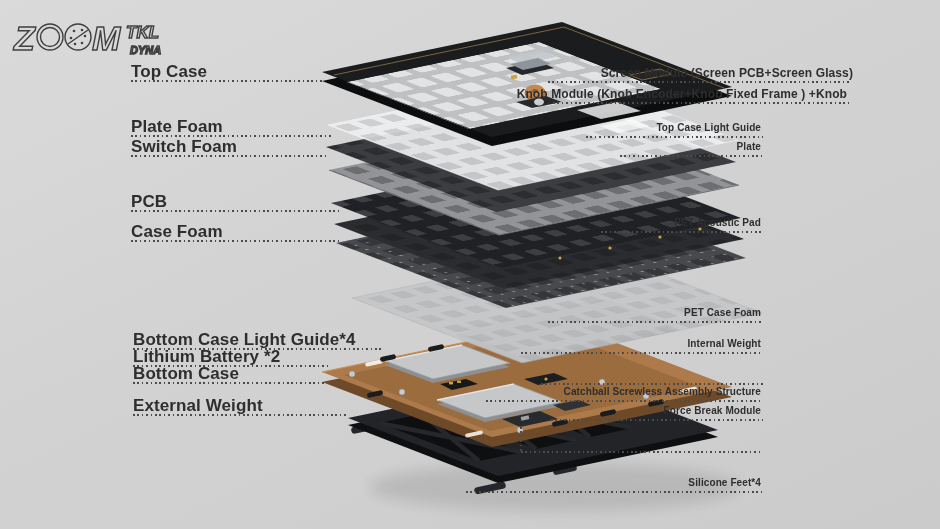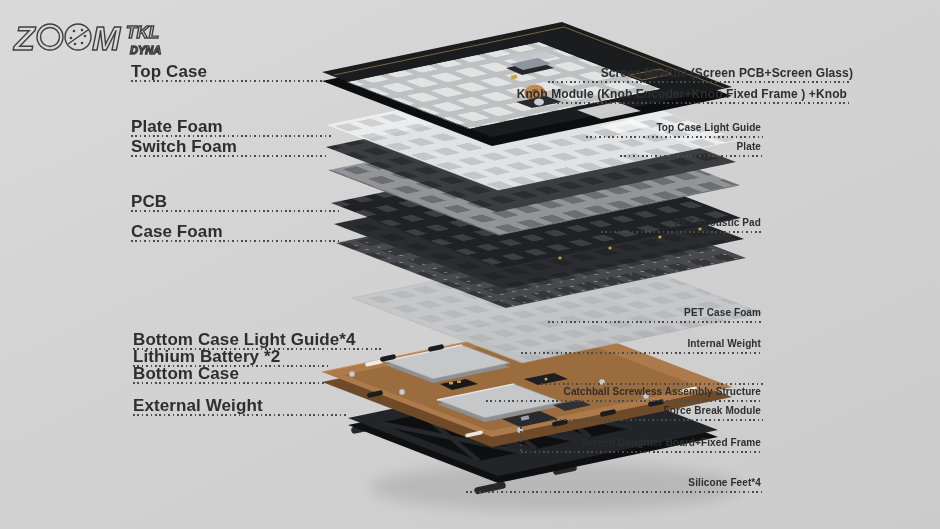--- a/index.html
+++ b/index.html
@@ -299,20 +299,19 @@
   <div class="lead" style="right:177px;top:352px;width:242px"></div>
 
   <div class="lead" style="right:177px;top:383px;width:222px"></div>
 
   <div class="lab right" style="right:179px;top:384px"><span>Catchball Screwless Assembly Structure</span></div>
   <div class="lead" style="right:177px;top:400px;width:277px"></div>
 
   <div class="lab right" style="right:179px;top:403px"><span>Force Break Module</span></div>
   <div class="lead" style="right:177px;top:419px;width:212px"></div>
 
-  <div class="lab right" style="right:179px;top:435px"><span>Screen Daughter Board+Fixed Frame</span></div>
   <div class="lead" style="right:177px;top:451px;width:242px"></div>
   <div class="lead-v" style="left:520px;top:427px;height:25px"></div>
 
   <div class="lab right" style="right:179px;top:475px"><span>Silicone Feet*4</span></div>
   <div class="lead" style="right:177px;top:491px;width:297px"></div>
 
 </div>
 
 </body></html>

